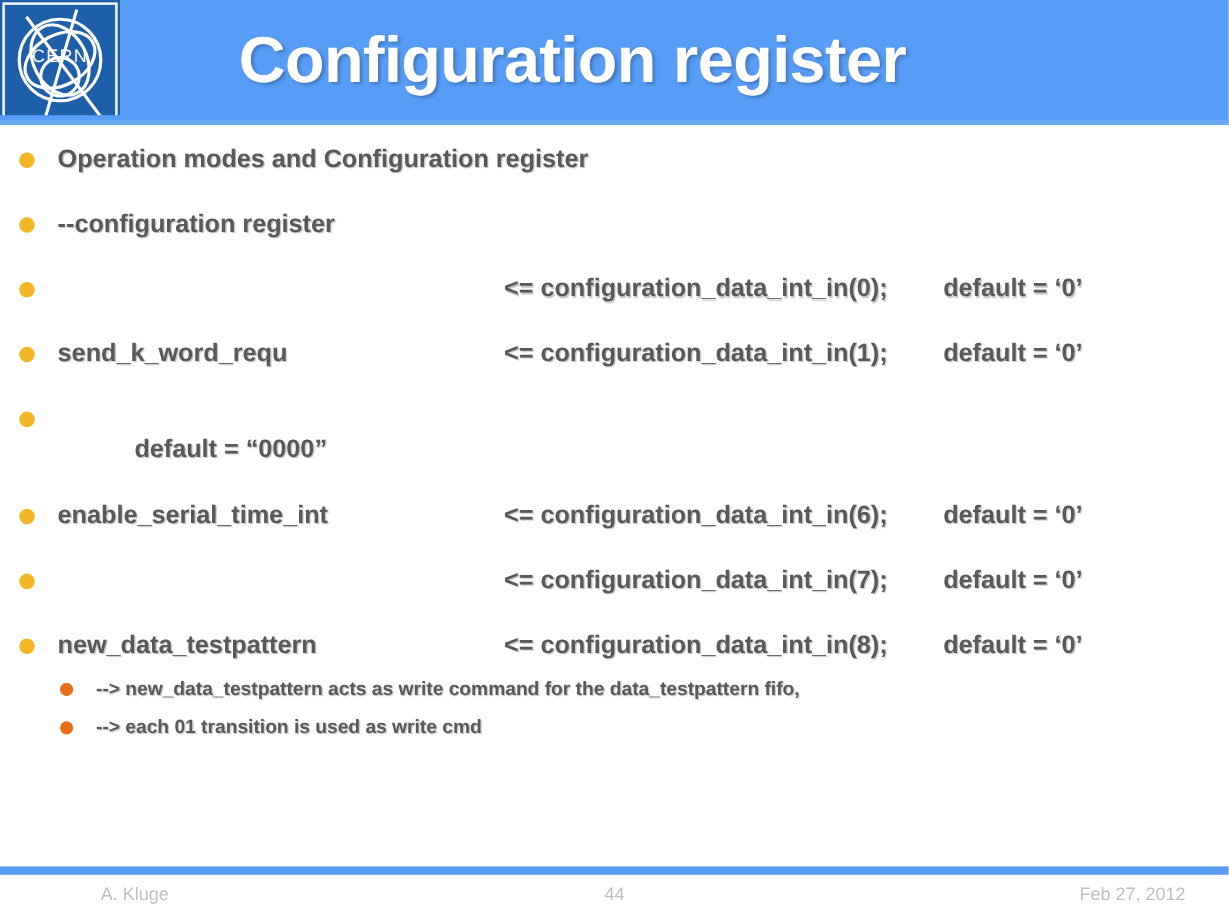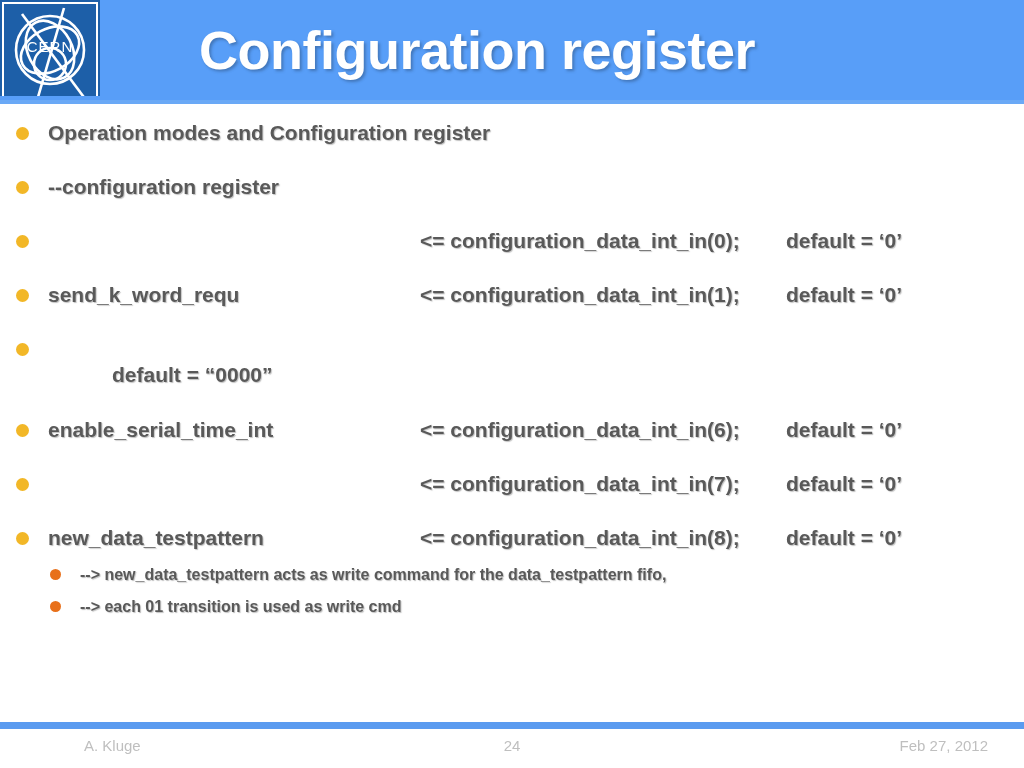--- a/index.html
+++ b/index.html
@@ -257,15 +257,15 @@
   <div class="line sub" style="top:488px">
     <span class="bullet"></span>
     <span class="col1">--&gt; each 01 transition is used as write cmd</span>
   </div>
 
 </div>
 
 <div class="footer-bar"></div>
 <div class="footer">
   <span class="footer-left">A. Kluge</span>
-  <span class="footer-center">24</span>
+  <span class="footer-center">44</span>
   <span class="footer-right">Feb 27, 2012</span>
 </div>
 
 </body></html>

